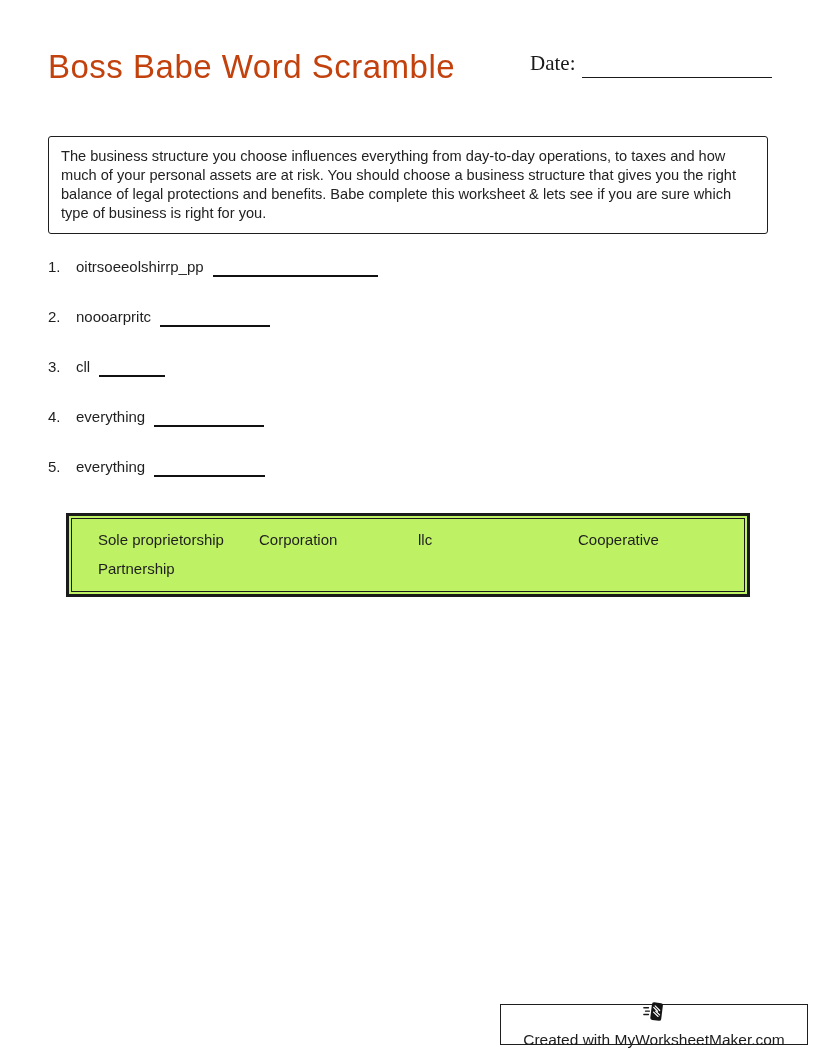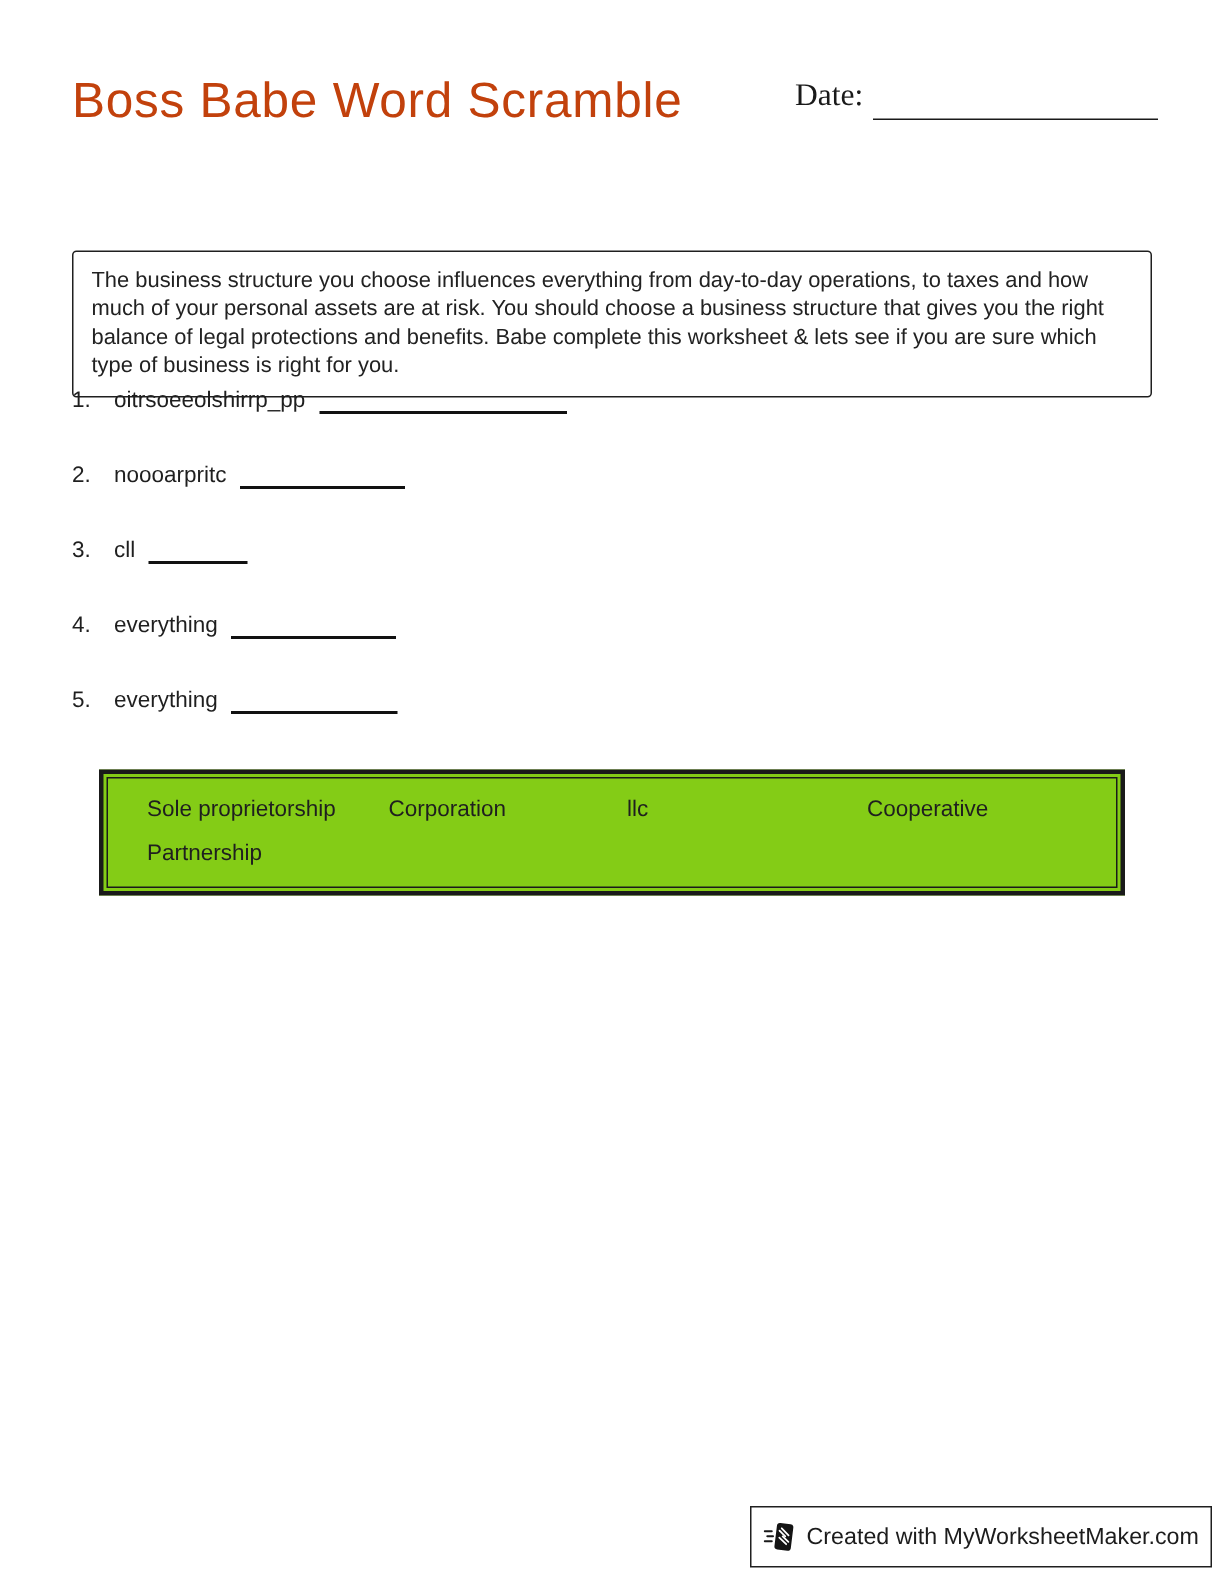--- a/index.html
+++ b/index.html
@@ -18,21 +18,21 @@
     font-size: 33px;
     font-weight: 400;
     letter-spacing: 0.5px;
   }
 
   .date-block {
     position: absolute;
     left: 530px;
     top: 51px;
     display: flex;
-    align-items: center;
+    align-items: flex-start;
     font-family: "Liberation Serif", "DejaVu Serif", serif;
     font-size: 21px;
     color: #1a1a1a;
   }
   .date-line {
     display: inline-block;
     width: 190px;
     border-bottom: 1.5px solid #1a1a1a;
     margin-left: 7px;
     height: 1em;
@@ -44,21 +44,20 @@
     left: 48px;
     top: 136px;
     width: 720px;
     min-height: 94px;
     border: 1.5px solid #1f1f1f;
     border-radius: 3px;
     padding: 10px 14px 10px 12px;
     font-size: 14.6px;
     line-height: 19px;
     color: #222222;
-    margin-top: 31px;
   }
 
   .questions {
     position: absolute;
     left: 48px;
     top: 257px;
     width: 720px;
   }
   .question-row {
     display: flex;
@@ -85,21 +84,21 @@
   .q4 .answer-line { width: 110px; }
   .q5 .answer-line { width: 111px; }
 
   .wordbank-outer {
     position: absolute;
     left: 66px;
     top: 513px;
     width: 684px;
     border: 3px solid #1a1a1a;
     padding: 2px;
-    background: #84cc16;
+    background: #bef264;
   }
   .wordbank-inner {
     border: 1px solid #1a1a1a;
     padding: 11px 0 12px 26px;
     display: grid;
     grid-template-columns: 161px 159px 160px 1fr;
     row-gap: 9px;
     font-size: 15px;
     line-height: 20px;
     color: #1f1f1f;
@@ -110,20 +109,21 @@
     left: 500px;
     top: 1004px;
     width: 308px;
     height: 41px;
     border: 1.5px solid #1f1f1f;
     background: #ffffff;
     display: flex;
     align-items: center;
     justify-content: center;
     gap: 7px;
+    flex-direction: column;
   }
   .footer-text {
     font-size: 15.5px;
     color: #1c1c1c;
   }
   .footer-logo { flex: none; display: inline-flex; }
 </style>
 </head>
 <body>
 

